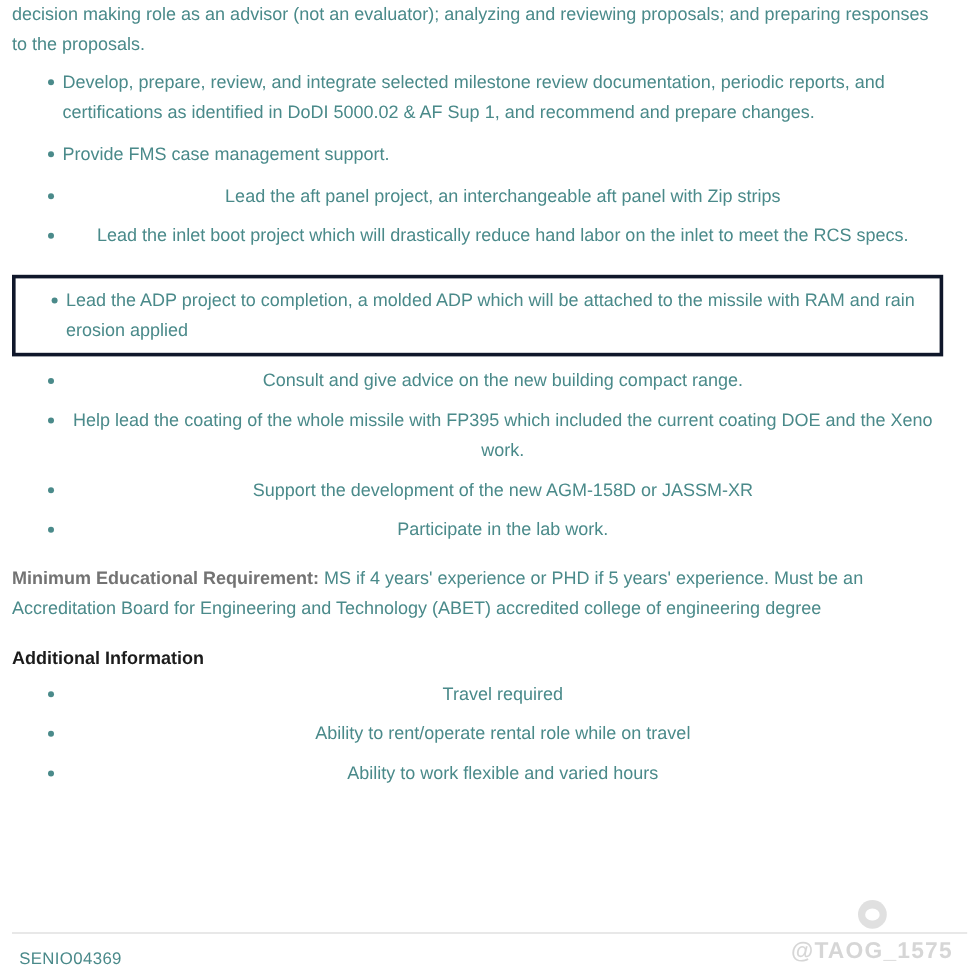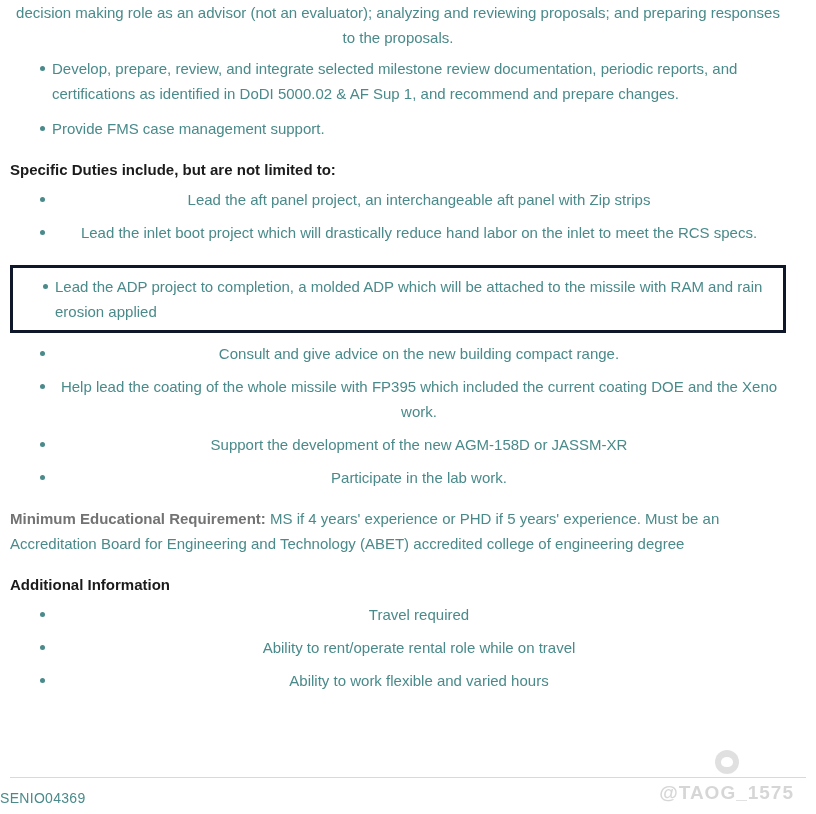--- a/index.html
+++ b/index.html
@@ -20,21 +20,20 @@
     width: 816px;
     height: 814px;
     box-sizing: border-box;
     padding: 0 30px 0 10px;
   }
   .para {
     font-size: 15px;
     line-height: 25px;
     color: #4a8a8a;
     margin: 0 0 4px 0;
-    text-align: center;
   }
   .para.intro {
     padding-top: 0;
   }
   ul.bullets {
     list-style: none;
     margin: 6px 0 6px 0;
     padding: 0;
   }
   ul.bullets li {
@@ -89,21 +88,21 @@
   }
   .footer-line {
     position: absolute;
     left: 10px;
     right: 10px;
     bottom: 36px;
     border-top: 1px solid #d9d9d9;
   }
   .footer-code {
     position: absolute;
-    left: 0;
+    left: 16px;
     bottom: 8px;
     font-size: 14px;
     color: #4a8a8a;
     letter-spacing: 0.3px;
     margin-top: 11px;
   }
   .watermark {
     position: absolute;
     right: 22px;
     bottom: 10px;
@@ -151,21 +150,20 @@
 
 <div class="page">
 
   <p class="para intro">decision making role as an advisor (not an evaluator); analyzing and reviewing proposals; and preparing responses to the proposals.</p>
 
   <ul class="bullets">
     <li>Develop, prepare, review, and integrate selected milestone review documentation, periodic reports, and certifications as identified in DoDI 5000.02 &amp; AF Sup 1, and recommend and prepare changes.</li>
     <li>Provide FMS case management support.</li>
   </ul>
 
-  <div class="heading">Specific Duties include, but are not limited to:</div>
 
   <ul class="bullets tight">
     <li>Lead the aft panel project, an interchangeable aft panel with Zip strips</li>
     <li>Lead the inlet boot project which will drastically reduce hand labor on the inlet to meet the RCS specs.</li>
   </ul>
 
   <div class="highlight-box">
     <ul class="bullets">
       <li>Lead the ADP project to completion, a molded ADP which will be attached to the missile with RAM and rain erosion applied</li>
     </ul>

